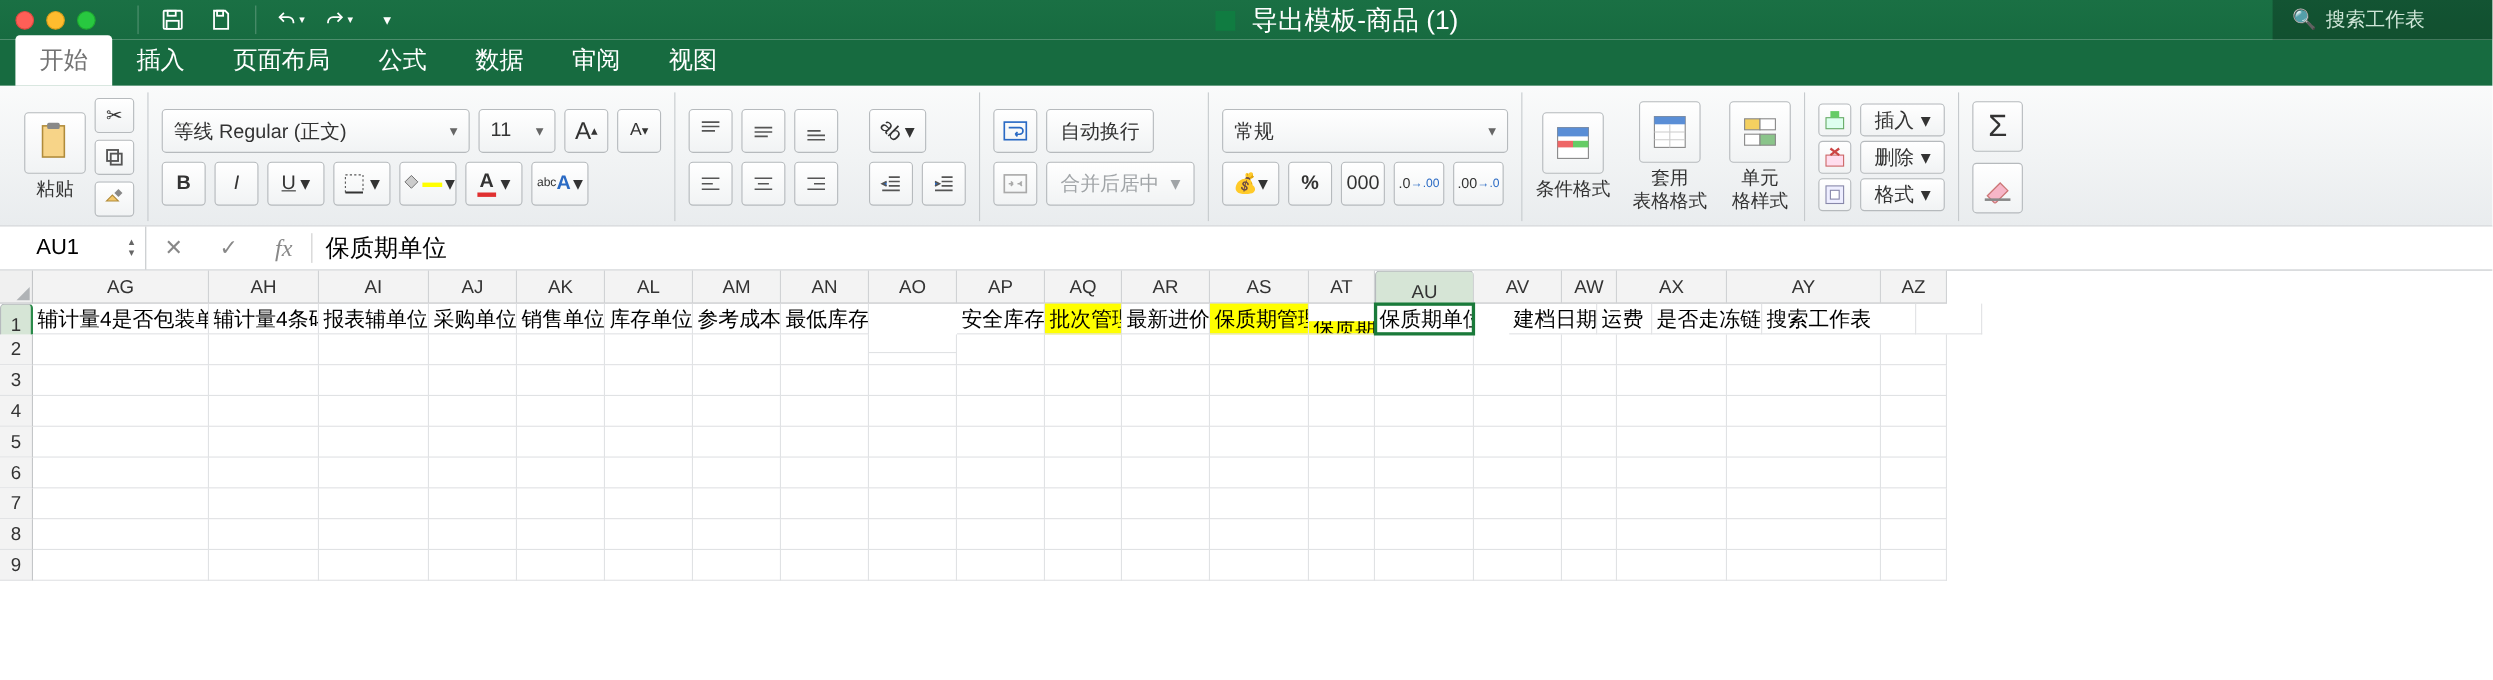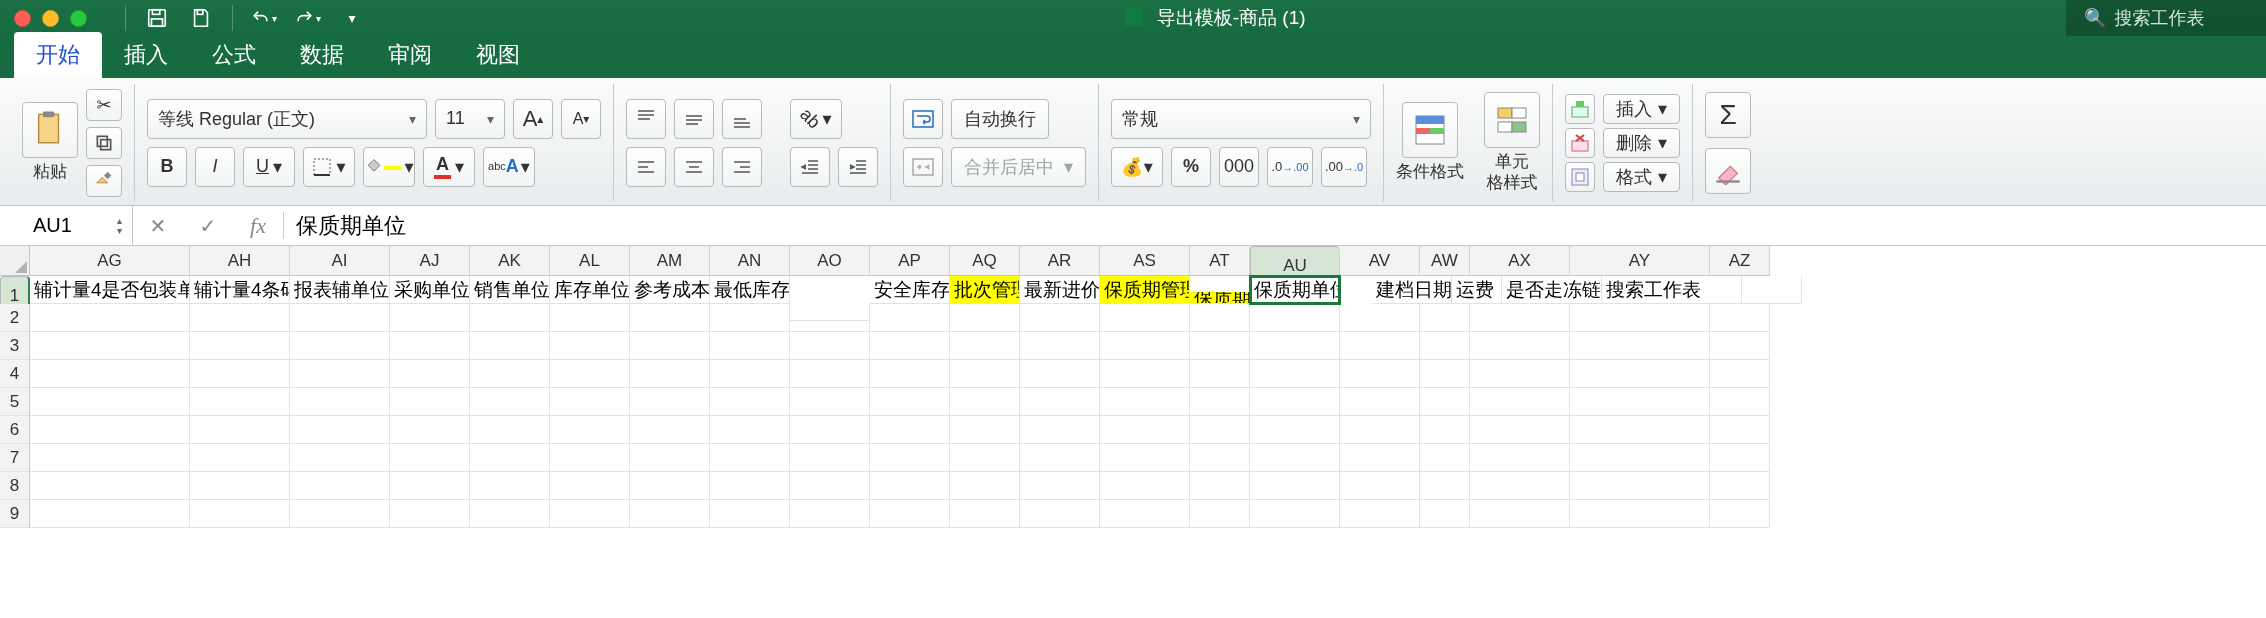--- a/index.html
+++ b/index.html
@@ -8,29 +8,29 @@
   
   .titlebar { height: 36px; background: linear-gradient(#1a7044, #176b40); display: flex; align-items: center; color: #fff; font-size: 17px; }
   .traffic { display: flex; gap: 11px; padding: 0 14px; }
   .dot { width: 17px; height: 17px; border-radius: 50%; }
   .dot.red { background: #ff5f57; border: 1px solid #e04840; }
   .dot.yellow { background: #febc2e; border: 1px solid #dd9e1a; }
   .dot.green { background: #28c840; border: 1px solid #1faa30; }
   .qat { display: flex; gap: 18px; padding-left: 24px; align-items: center; }
   .qat .ic { width: 26px; height: 26px; display: flex; align-items: center; justify-content: center; color: #fff; font-size: 20px; }
   .qat .sep { width: 1px; height: 26px; background: rgba(255,255,255,0.25); }
-  .doc-title { flex: 1; text-align: center; font-size: 19px; }
+  .doc-title { flex: 1; text-align: center; font-size: 24px; }
   .doc-title .xls-ic { display:inline-block; width:18px;height:18px;background:#107c41;margin-right:8px;vertical-align:-2px; }
   .search-right { display:flex; align-items:center; padding:0 18px; background: rgba(0,0,0,0.25); height:100%; min-width:200px; color:#cfe6d8; font-size:18px; }
   .search-right .mag { margin-right:8px; }
 
   
   .tabs { height: 42px; background: #176b40; display:flex; align-items:flex-end; padding-left: 14px; }
   .tab { padding: 8px 22px; color:#fff; font-size:22px; cursor:pointer; border-top-left-radius:4px;border-top-right-radius:4px; }
-  .tab.active { background:#fff; color:#1d4ed8; font-weight:500; }
+  .tab.active { background:#fff; color:#737373; font-weight:500; }
 
   
   .ribbon { height: 128px; background: linear-gradient(#fafbfb,#e9ecee); border-bottom:1px solid #c2c6c9; display:flex; padding: 6px 10px 4px 10px; }
   .grp { border-right:1px solid #c6cacd; padding: 0 12px; display:flex; flex-direction:column; justify-content:center; gap:8px; }
   .grp:last-child { border-right:none; }
   .btn, .bigbtn, .sel, .iconbtn { border:1px solid #b6babd; background:linear-gradient(#fff,#f1f3f4); border-radius:4px; display:flex; align-items:center; justify-content:center; cursor:pointer; font-size:18px; color:#333; }
   .iconbtn { width:40px; height:40px; }
   .btn { height:40px; padding:0 12px; }
   .sel { height:40px; padding:0 10px; justify-content:space-between; }
   .sel .dd { margin-left:12px; color:#666; font-size:14px; }
@@ -112,20 +112,21 @@
   </div>
   <div class="search-right">
     <span class="mag">🔍</span>
     <span>搜索工作表</span>
   </div>
 </div>
 
 <div class="tabs">
   <div class="tab active">开始</div>
   <div class="tab">插入</div>
+  <div class="tab">页面布局</div>
   <div class="tab">公式</div>
   <div class="tab">数据</div>
   <div class="tab">审阅</div>
   <div class="tab">视图</div>
 </div>
 
 <div class="ribbon">
 
   <div class="grp">
     <div class="row">
@@ -348,20 +349,33 @@
       <div class="col">
         <div class="bigbtn">
             <svg width="36" height="36" viewBox="0 0 36 36">
               <rect x="4" y="4" width="28" height="28" fill="#fff" stroke="#888"></rect>
               <rect x="4" y="4" width="28" height="8" fill="#5a8ed6"></rect>
               <rect x="4" y="16" width="14" height="6" fill="#e66"></rect>
               <rect x="18" y="16" width="14" height="6" fill="#6c6"></rect>
             </svg>
           </div>
         <div class="label">条件格式</div>
+      </div>
+      <div class="col">
+        <div class="bigbtn">
+            <svg width="36" height="36" viewBox="0 0 36 36">
+              <rect x="4" y="4" width="28" height="28" fill="#fff" stroke="#888"></rect>
+              <rect x="4" y="4" width="28" height="7" fill="#5a8ed6"></rect>
+              <line x1="4" y1="18" x2="32" y2="18" stroke="#ccc"></line>
+              <line x1="4" y1="25" x2="32" y2="25" stroke="#ccc"></line>
+              <line x1="18" y1="11" x2="18" y2="32" stroke="#ccc"></line>
+            </svg>
+          </div>
+        <div class="label" style="white-space:pre-line;">套用
+表格格式</div>
       </div>
       <div class="col">
         <div class="bigbtn">
             <svg width="36" height="36" viewBox="0 0 36 36">
               <rect x="4" y="6" width="14" height="10" fill="#f4d060" stroke="#888"></rect>
               <rect x="18" y="6" width="14" height="10" fill="#fff" stroke="#888"></rect>
               <rect x="4" y="20" width="14" height="10" fill="#fff" stroke="#888"></rect>
               <rect x="18" y="20" width="14" height="10" fill="#8ac48a" stroke="#888"></rect>
             </svg>
           </div>

